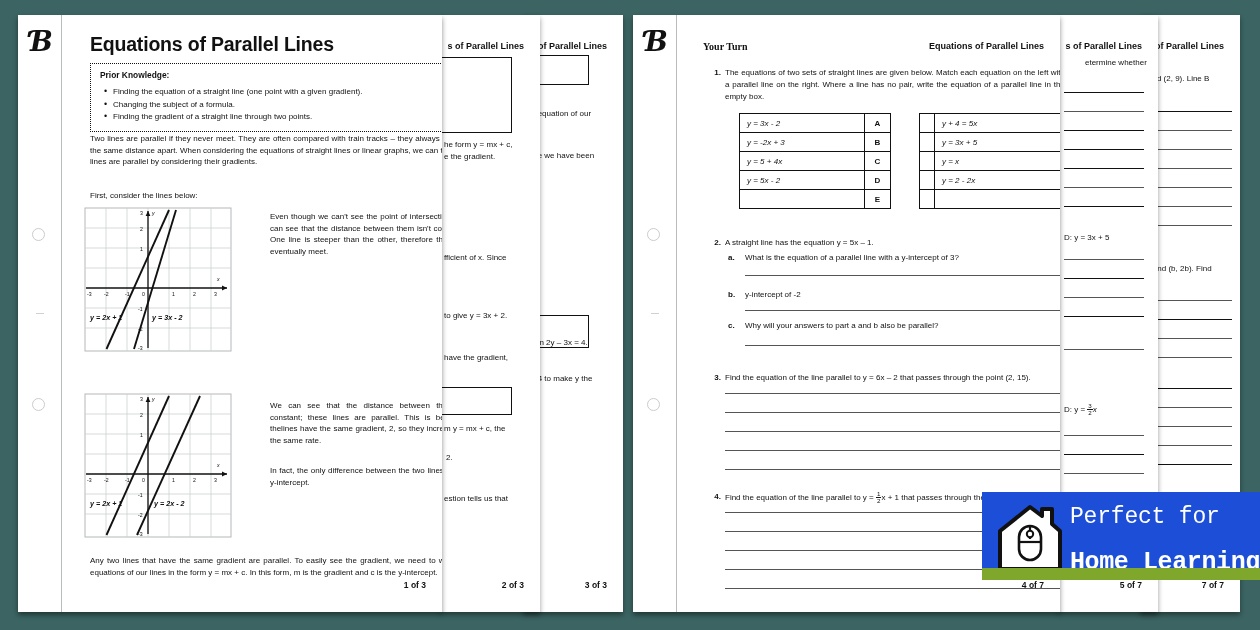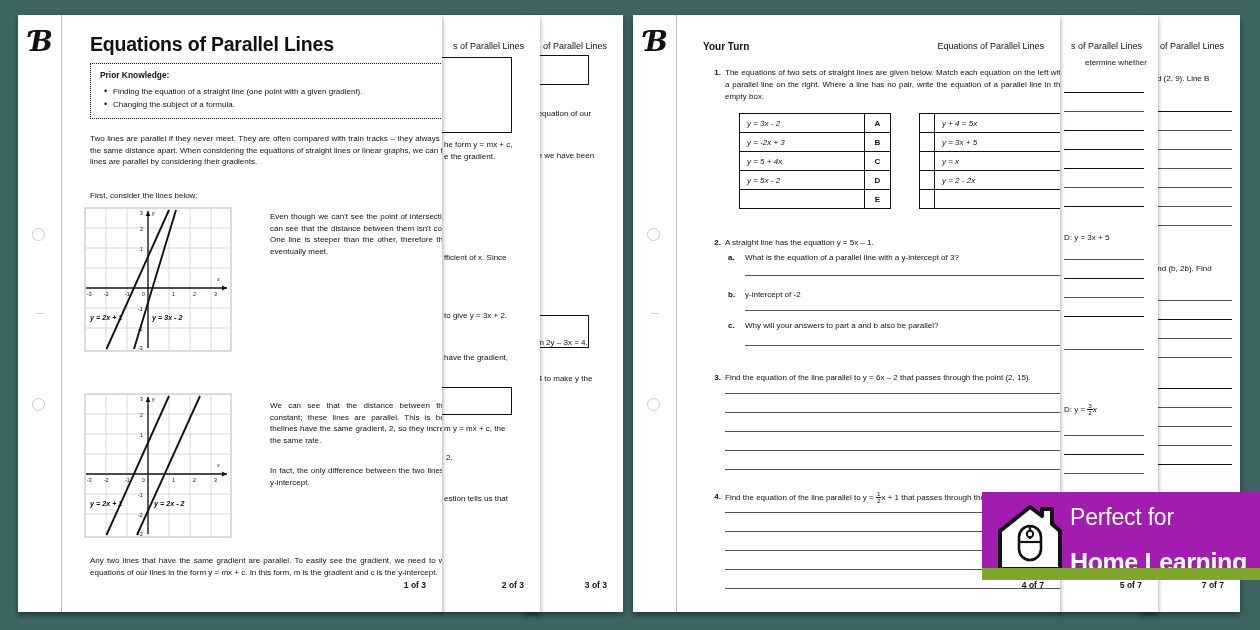--- a/index.html
+++ b/index.html
@@ -41,21 +41,21 @@
     background: #fff;
   }
   .punch-dash {
     position: absolute; left: 18px; width: 8px; height: 1px; background: #cfd2d3;
   }
 
   .body-col { position: absolute; left: 44px; right: 0; top: 0; bottom: 0; }
 
   .pg-head {
     position: absolute; right: 16px; top: 26px;
-    font-size: 9px; font-weight: normal; color: #111; white-space: nowrap;
+    font-size: 9px; font-weight: bold; color: #111; white-space: nowrap;
   }
   .pg-foot {
     position: absolute; right: 16px; bottom: 22px;
     font-size: 8.5px; font-weight: bold; color: #111; white-space: nowrap;
   }
 
   
   .title {
     position: absolute; left: 28px; top: 18px;
     font-size: 19.5px; font-weight: bold; color: #111; letter-spacing: -.2px;
@@ -90,21 +90,21 @@
 
   
   .frag {
     position: absolute; font-size: 8px; line-height: 11.6px; color: #111; white-space: nowrap;
   }
   .ansbox { position: absolute; border: 1px solid #111; background: #fff; }
 
   
   .yourturn {
     position: absolute; left: 26px; top: 26px;
-    font-size: 10px; font-weight: bold; color: #111;
+    font-size: 10px; font-weight: bold; color: #111; font-family: Liberation Serif, serif;
   }
   .q {
     position: absolute; font-size: 8px; line-height: 12px; color: #111; text-align: justify;
   }
   .q .num {
     position: absolute; left: -20px; top: 0; width: 16px; text-align: right; font-weight: bold;
   }
   .q .sub {
     position: absolute; left: -17px; top: 0; width: 14px; text-align: left; font-weight: bold;
   }
@@ -191,20 +191,21 @@
 
     <div class="body-col">
 
       <div class="title">Equations of Parallel Lines</div>
 
       <div class="prior-box">
         <div class="prior-title">Prior Knowledge:</div>
         <ul class="prior-list">
           <li>Finding the equation of a straight line (one point with a given gradient).</li>
           <li>Changing the subject of a formula.</li>
+          <li>Finding the gradient of a straight line through two points.</li>
         </ul>
       </div>
 
       <div class="para p-intro">Two lines are parallel if they never meet. They are often compared with train tracks – they always stay the same distance apart. When considering the equations of straight lines or linear graphs, we can tell if lines are parallel by considering their gradients.</div>
       <div class="para p-first">First, consider the lines below:</div>
 
       <div class="graph" style="left:22px; top:192px;">
         <svg width="148" height="145" viewBox="0 0 148 145">
           <rect x="1" y="1" width="146" height="143" fill="#fff" stroke="#b5b8b9" stroke-width="1"></rect>
           <g stroke="#cdd0d1" stroke-width="0.8">
@@ -469,21 +470,21 @@
       <div class="answer-line" style="left:48px; top:497px; width:340px;"></div>
       <div class="answer-line" style="left:48px; top:516px; width:340px;"></div>
       <div class="answer-line" style="left:48px; top:535px; width:340px;"></div>
       <div class="answer-line" style="left:48px; top:554px; width:340px;"></div>
       <div class="answer-line" style="left:48px; top:573px; width:340px;"></div>
 
       <div class="pg-foot">4 of 7</div>
     </div>
   </div>
 
-  <div class="badge" style="background: #a21caf;">
+  <div class="badge" style="background: #1d4ed8; font-family: Liberation Mono, monospace;">
     <svg width="72" height="72" viewBox="0 0 72 72">
       <path d="M6 30 L36 6 L48 15 L48 8 L58 8 L58 23 L66 30 L66 68 L6 68 Z" fill="#ffffff" stroke="#111" stroke-width="4" stroke-linejoin="round"></path>
       <rect x="25" y="25" width="22" height="34" rx="11" ry="11" fill="#ffffff" stroke="#111" stroke-width="2.6"></rect>
       <line x1="36" y1="25" x2="36" y2="38" stroke="#111" stroke-width="2.2"></line>
       <line x1="25" y1="41" x2="47" y2="41" stroke="#111" stroke-width="2.2"></line>
       <circle cx="36" cy="33" r="3.2" fill="#ffffff" stroke="#111" stroke-width="2"></circle>
     </svg>
     <div class="txt1">Perfect for</div>
     <div class="txt2">Home Learning</div>
     <div class="shade"></div>

